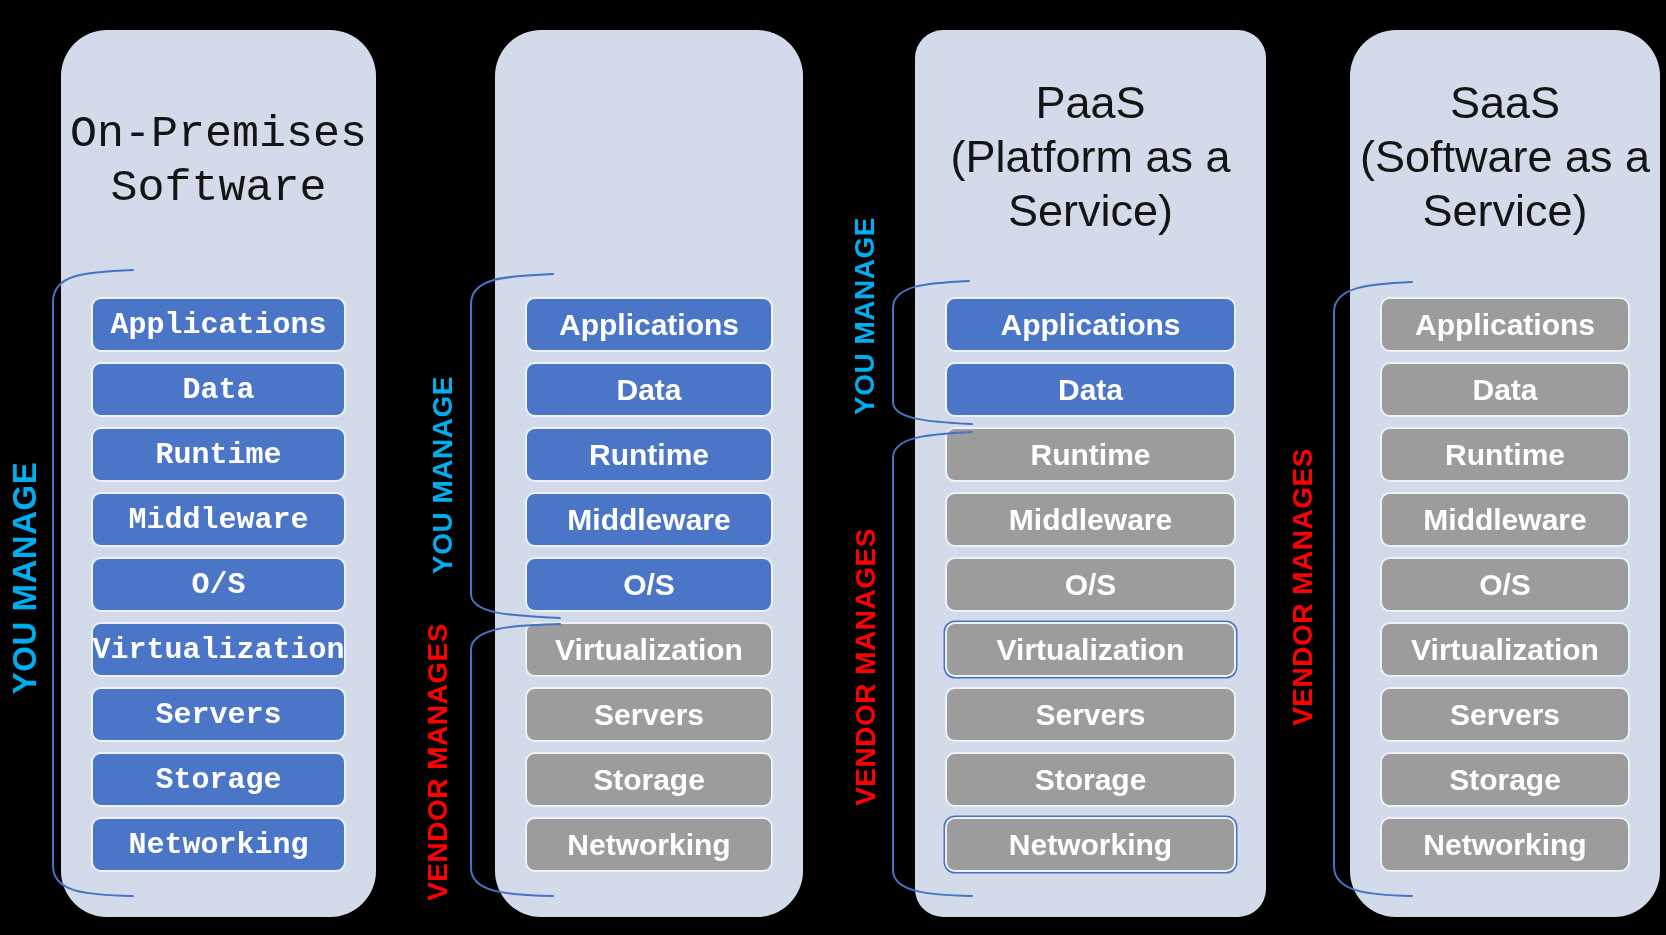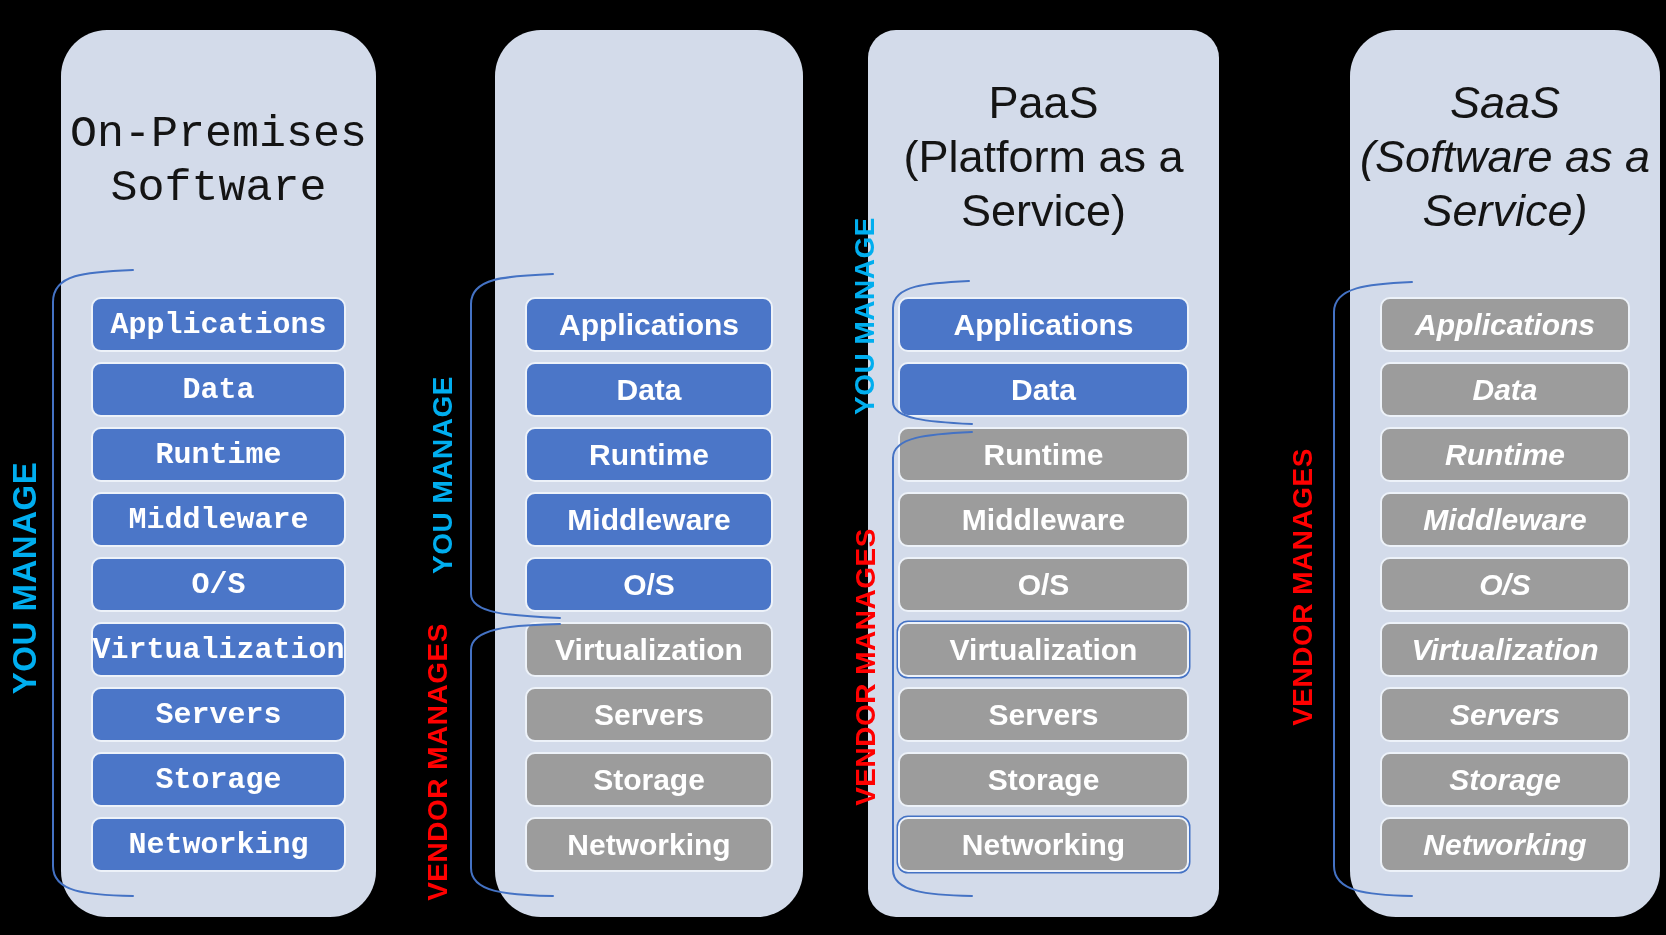--- a/index.html
+++ b/index.html
@@ -3,22 +3,22 @@
 <meta charset="utf-8">
 <style>
   html,body{margin:0;padding:0;background:#000;}
   body{width:1666px;height:935px;position:relative;overflow:hidden;
        font-family:"Liberation Sans",sans-serif;}
   .stage{position:absolute;left:0;top:0;width:1666px;height:935px;}
 
   .panel{position:absolute;top:30px;height:887px;background:#D3DBEA;border-radius:46px;}
   .panel-1{left:61px;width:315px;font-family:Liberation Mono, monospace;}
   .panel-2{left:495px;width:308px;}
-  .panel-3{left:868px;width:351px;border-radius:28px;}
-  .panel-4{left:1350px;width:310px;font-style:italic;}
+  .panel-3{left:915px;width:351px;border-radius:28px;}
+  .panel-4{left:1350px;width:310px;}
 
   .title{margin-top:46px;text-align:center;font-size:45px;line-height:54px;
          color:#141414;white-space:pre-line;font-weight:400;}
   .panel.two-line .title{margin-top:78px;}
 
   .items{position:absolute;left:30px;right:30px;top:267px;text-align:center;}
   .item{height:55px;margin-bottom:10px;border:2.5px solid #EDF2F9;border-radius:10px;
         display:flex;align-items:center;justify-content:center;
         font-size:30px;font-weight:bold;color:#FFFFFF;box-sizing:border-box;}
   .item.you{background:#4B76C8;}

